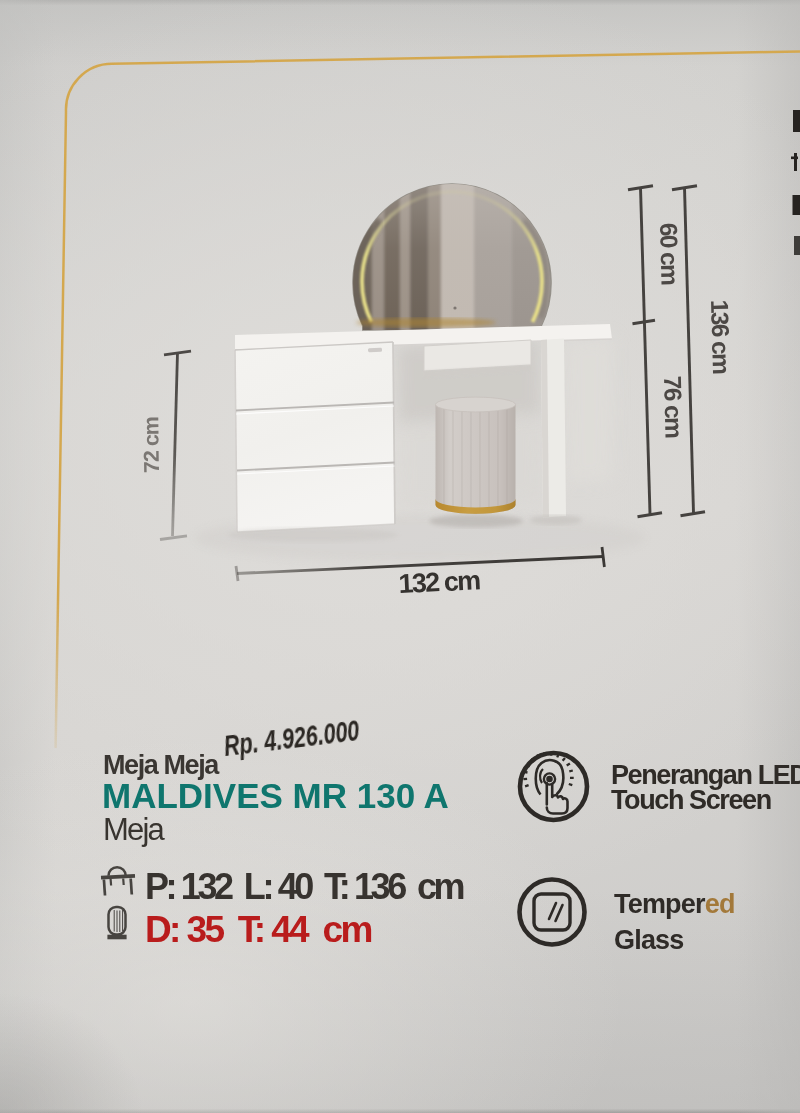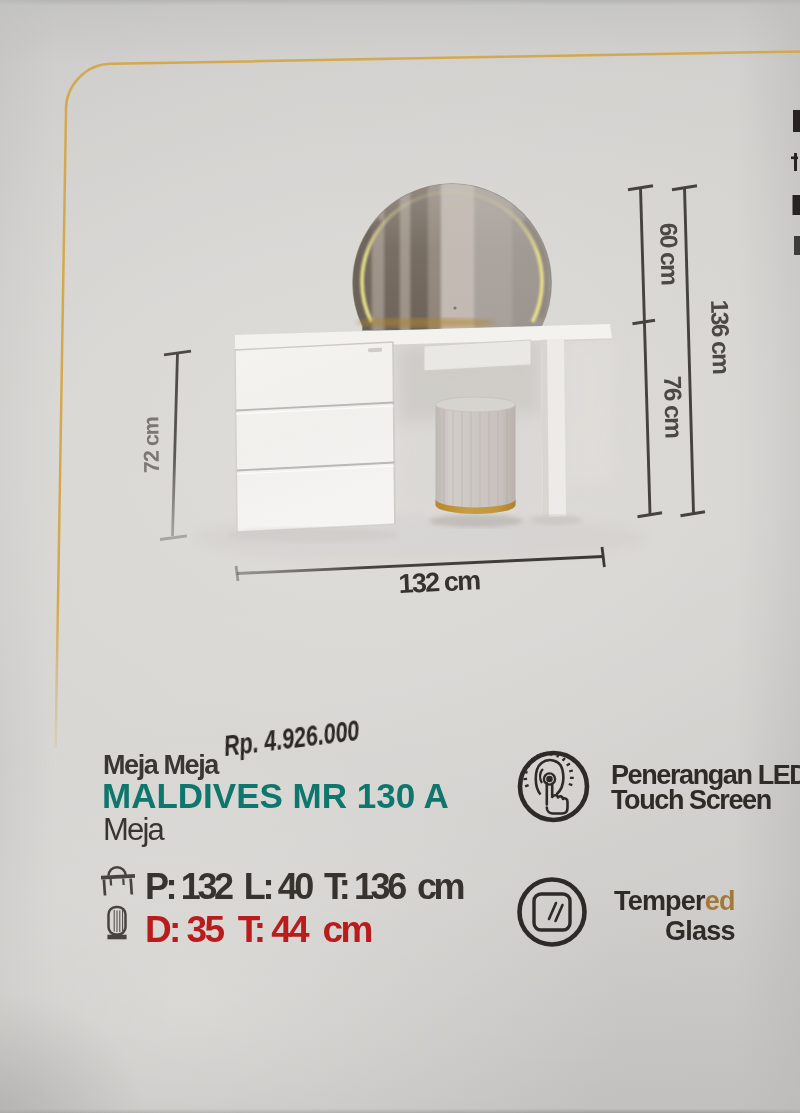--- a/index.html
+++ b/index.html
@@ -266,13 +266,13 @@
 
 <svg class="abs soft" style="left:516px;top:876px" width="72" height="72" viewBox="0 0 72 72">
   <circle cx="36" cy="36" r="32.5" fill="none" stroke="#2d2a27" stroke-width="4.6"></circle>
   <rect x="18" y="18" width="36" height="36" rx="7" fill="none" stroke="#2d2a27" stroke-width="3.4"></rect>
   <g stroke="#2d2a27" stroke-width="2.6" stroke-linecap="round">
     <path d="M40,27 L33,43"></path>
     <path d="M46.5,29 L39.5,45"></path>
   </g>
 </svg>
 
-<div class="abs soft" style="left:614px;top:886px;font-size:27px;font-weight:700;color:#2f2b27;letter-spacing:-0.8px;line-height:30px;white-space:nowrap;text-align:right;">Temper<span style="color:#a3793a">ed</span><br>Glass</div>
+<div class="abs soft" style="left:614px;top:886px;font-size:27px;font-weight:700;color:#2f2b27;letter-spacing:-0.8px;line-height:36px;white-space:nowrap;">Temper<span style="color:#a3793a">ed</span><br>Glass</div>
 
 </body></html>

